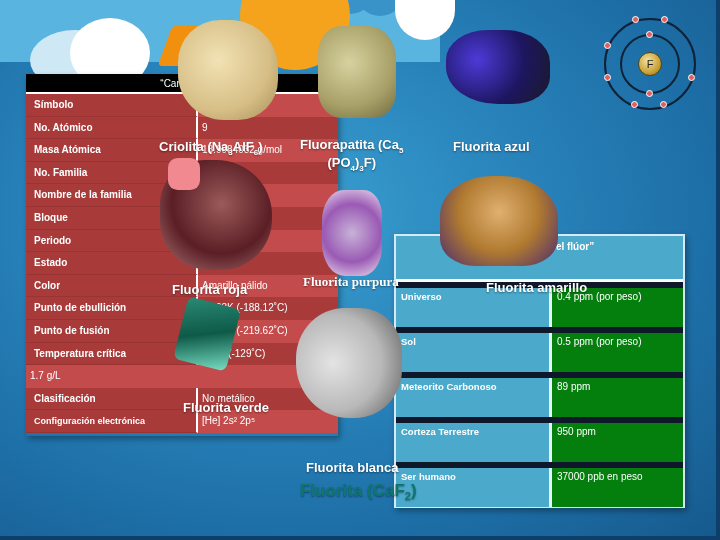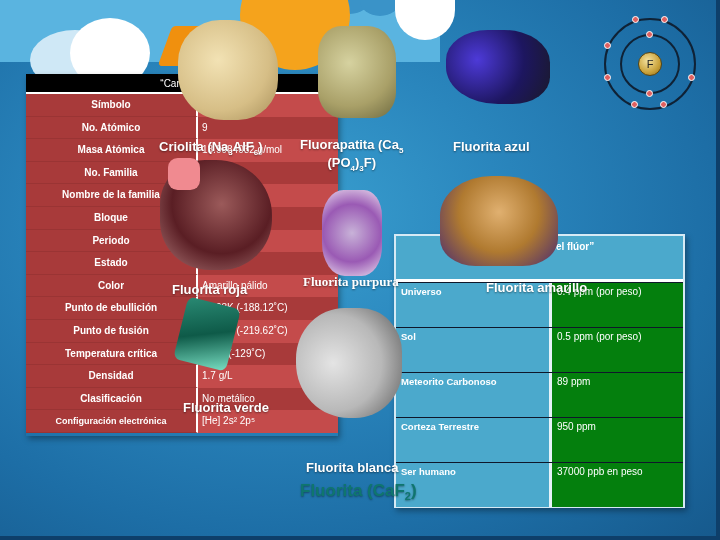--- a/index.html
+++ b/index.html
@@ -20,30 +20,30 @@
   .c3 { left: 118px; top: 40px; width: 24px; height: 14px; background: #fff; }
   .c4 { left: 395px; top: 0; width: 60px; height: 40px; background: #fff; border-radius: 0 0 40px 40px; }
   .sun { position: absolute; left: 240px; top: -40px; width: 110px; height: 110px; border-radius: 50%; background: #f5a31c; }
   .sun-ray { position: absolute; left: 165px; top: 26px; width: 30px; height: 40px; background: #f0900e; transform: skewX(-20deg); border-radius: 4px; }
   .bump { position: absolute; border-radius: 50%; background: #3a93c8; }
 
   
   .char-table { position: absolute; left: 26px; top: 74px; width: 312px; height: 362px; box-shadow: 2px 3px 6px rgba(0,0,0,0.35); }
   .char-header { height: 20px; background: #000; color: #fff; font-size: 10px; font-family: "Liberation Sans", sans-serif; text-align: center; line-height: 20px; padding-left: 30px; border-bottom: 2px solid #fff; }
   .char-row { display: flex; height: 22.6px; }
-  .char-row .lbl { width: 172px; background: #a83a3a; color: #fff; font-size: 10px; font-weight: bold; font-family: "Liberation Sans", sans-serif; line-height: 22.6px; padding-left: 0; border-right: 2px solid #fff; border-bottom: 1px solid #9a3434; text-align: center; }
+  .char-row .lbl { width: 172px; background: #a83a3a; color: #fff; font-size: 10px; font-weight: bold; font-family: "Liberation Sans", sans-serif; line-height: 22.6px; padding-left: 8px; border-right: 2px solid #fff; border-bottom: 1px solid #9a3434; }
   .char-row .val { flex: 1; color: #fff; font-size: 10px; font-family: "Liberation Sans", sans-serif; line-height: 22.6px; padding-left: 4px; }
   .char-row:nth-child(odd) .val { background: #c44b4b; }
   .char-row:nth-child(even) .val { background: #a83a3a; }
   .char-row.small .lbl { font-size: 9px; }
 
   
   .ab-table { position: absolute; left: 394px; top: 234px; width: 291px; height: 274px; border: 2px solid #d6eaf5; box-shadow: 2px 3px 6px rgba(0,0,0,0.35); background: #4ba9cc; }
   .ab-header { height: 46px; background: #4ba9cc; color: #fff; font-size: 10px; font-weight: bold; font-family: "Liberation Sans", sans-serif; text-align: center; line-height: 18px; padding-top: 2px; border-bottom: 3px solid #fff; }
-  .ab-row { display: flex; height: 45px; border-top: 1px solid #0f172a; }
+  .ab-row { display: flex; height: 45px; border-top: 6px solid #0f172a; }
   .ab-row:first-of-type { border-top: none; }
   .ab-row .k { width: 156px; background: #4ba9cc; color: #fff; font-size: 9.5px; font-weight: bold; font-family: "Liberation Sans", sans-serif; padding: 3px 5px; border-right: 3px solid #e6f2f8; }
   .ab-row .v { flex: 1; background: #047f0d; color: #fff; font-size: 10px; font-family: "Liberation Sans", sans-serif; padding: 3px 5px; }
 
   
   .mineral { position: absolute; }
   .criolita { left: 178px; top: 20px; width: 100px; height: 100px; background: radial-gradient(circle at 40% 40%, #f2e2b4, #d6be86 60%, #a68d58); border-radius: 42% 48% 40% 46%; }
   .fluorapatita { left: 318px; top: 26px; width: 78px; height: 92px; background: radial-gradient(circle at 40% 40%, #d6d2a0, #a9a068 60%, #6e6a40); border-radius: 30% 36% 28% 30%; }
   .fl-azul { left: 446px; top: 30px; width: 104px; height: 74px; background: radial-gradient(circle at 30% 40%, #4d3ad8, #1d1660 55%, #1a1a28); border-radius: 40% 44% 36% 50%; }
   .fl-roja { left: 160px; top: 160px; width: 112px; height: 110px; background: radial-gradient(circle at 55% 40%, #9b5a5a, #5a1e24 55%, #b07a7a); border-radius: 40% 50% 46% 44%; }
@@ -128,21 +128,20 @@
       </div>
     <div class="char-row">
         <div class="lbl">Punto de fusión</div>
         <div class="val">53.53K (-219.62˚C)</div>
       </div>
     <div class="char-row">
         <div class="lbl">Temperatura crítica</div>
         <div class="val">144K (-129˚C)</div>
       </div>
     <div class="char-row">
-        <div class="lbl">Densidad</div>
         <div class="val">1.7 g/L</div>
       </div>
     <div class="char-row">
         <div class="lbl">Clasificación</div>
         <div class="val">No metálico</div>
       </div>
     <div class="char-row small">
         <div class="lbl">Configuración electrónica</div>
         <div class="val">[He] 2s² 2p⁵</div>
       </div>

